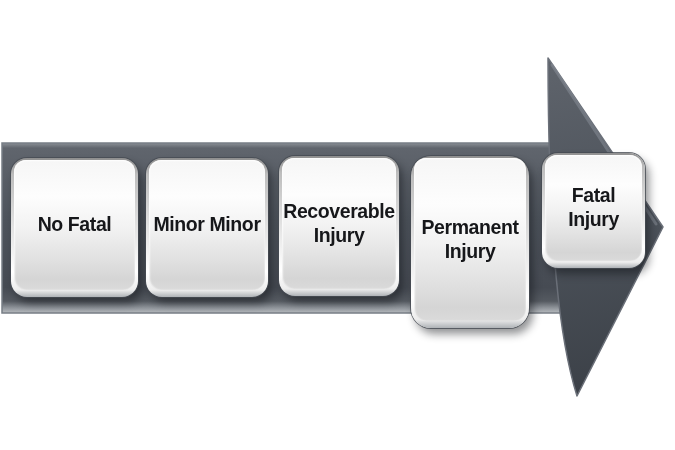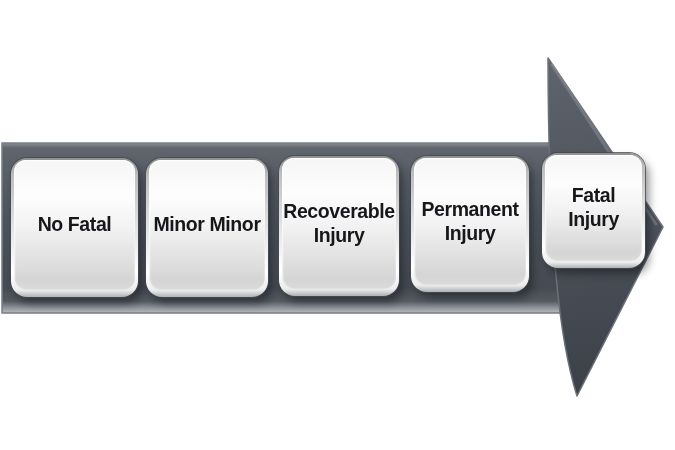--- a/index.html
+++ b/index.html
@@ -75,21 +75,21 @@
 
   <div class="key" style="left:146px; top:158px; width:122px; height:139px;">
     <div class="key-face">Minor Minor</div>
   </div>
 
   <div class="key" style="left:279px; top:156px; width:120px; height:140px;">
     <div class="key-face">Recoverable
 Injury</div>
   </div>
 
-  <div class="key" style="left:411px; top:156px; width:118px; height:136px;">
+  <div class="key" style="left:411px; top:156px; width:118px; height:172px;border-radius:20px;">
     <div class="key-face">Permanent
 Injury</div>
   </div>
 
   <div class="key" style="left:542px; top:153px; width:103px; height:115px;">
     <div class="key-face">Fatal
 Injury</div>
   </div>
 
 </div>

